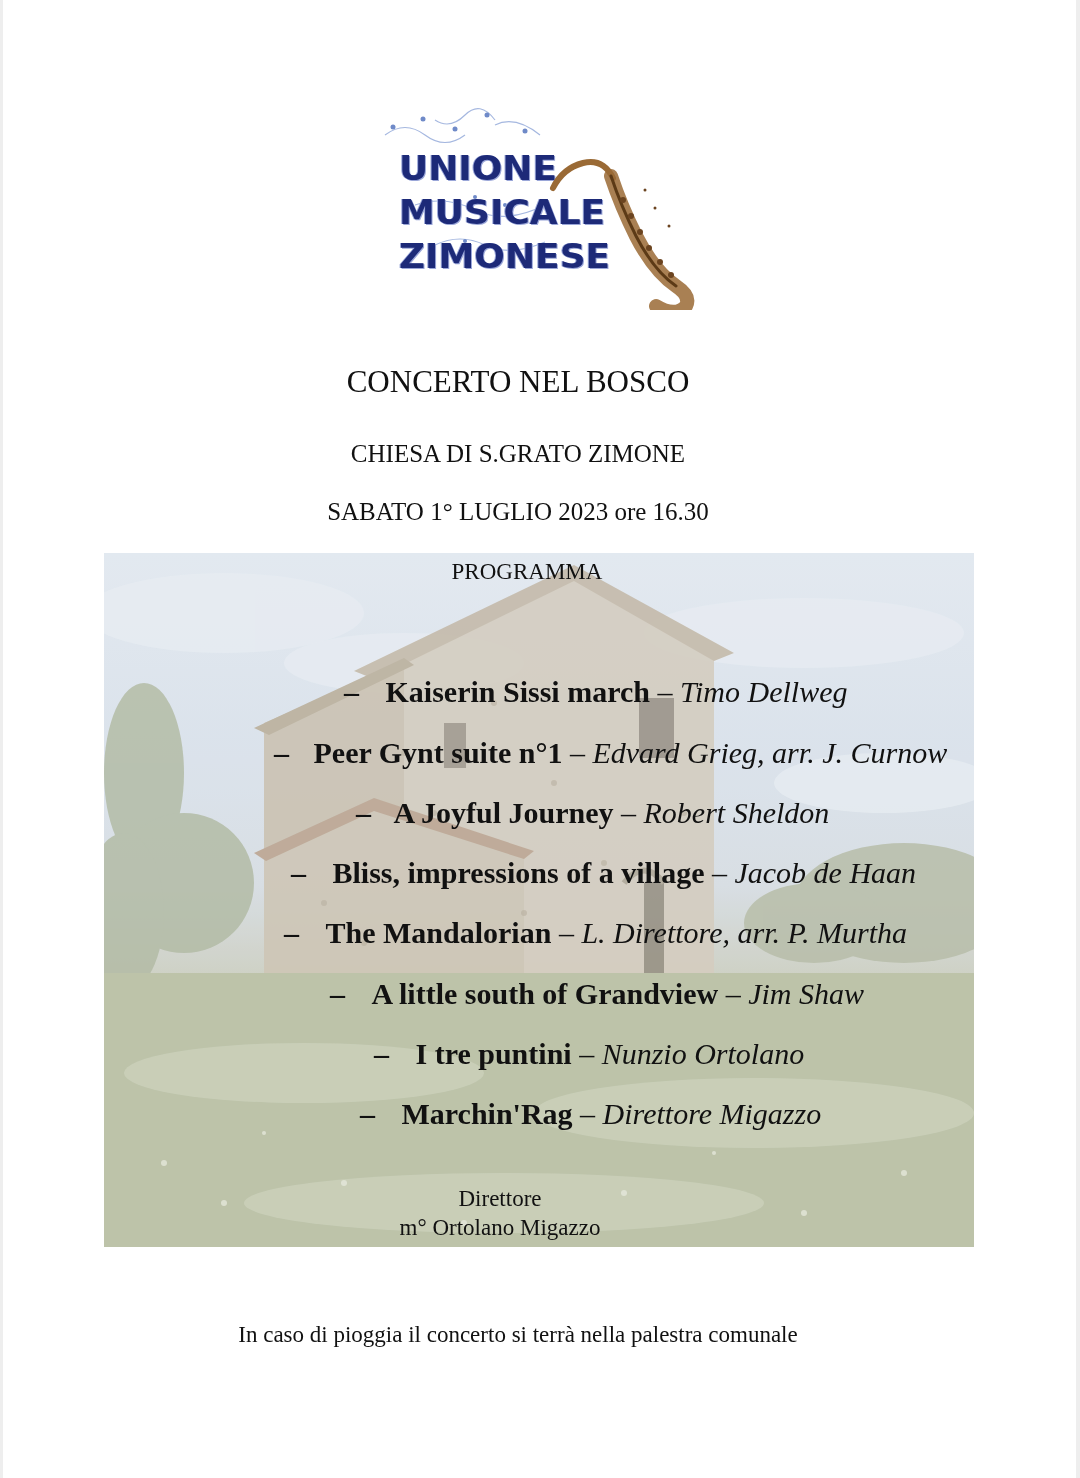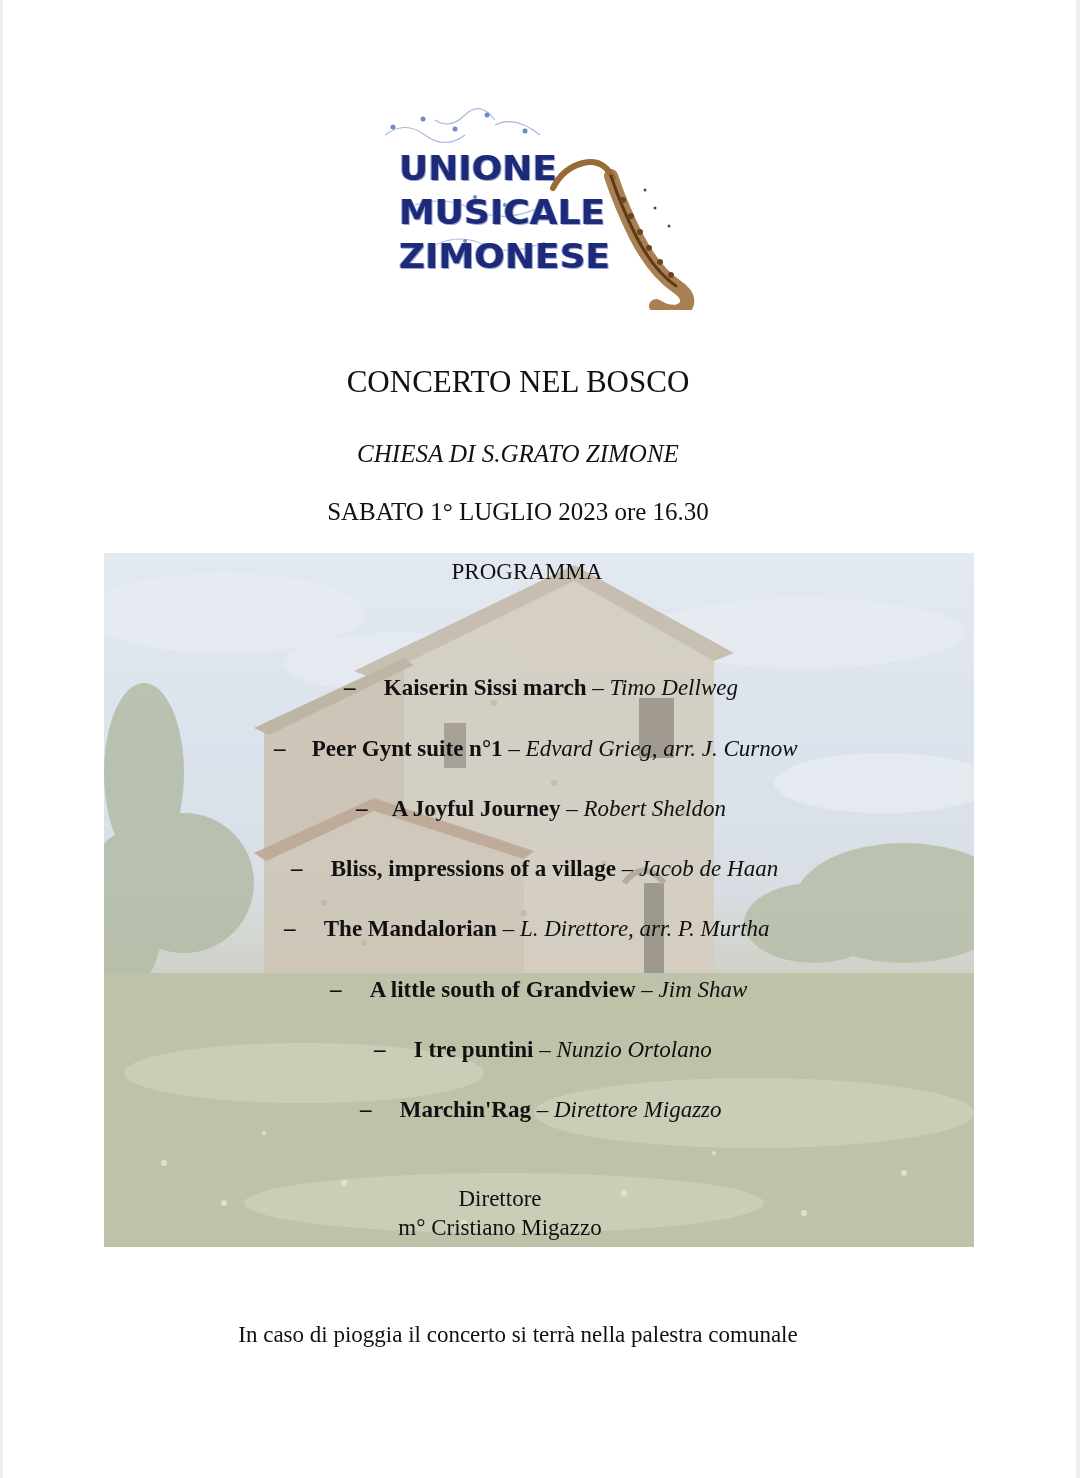--- a/index.html
+++ b/index.html
@@ -36,35 +36,35 @@
     .logo-line.l2 { margin-left: 0px; }
     .logo-line.l3 { margin-left: 0px; }
     .sax { position: absolute; left: 170px; top: 25px; width: 160px; height: 180px; }
 
     
     .center-line {
       position: absolute; left: 0; width: 1036px; text-align: center;
       white-space: nowrap;
     }
     .title { top: 364px; font-size: 31px; }
-    .venue { top: 440px; font-size: 25px; font-style: italic; }
+    .venue { top: 440px; font-size: 25px; }
     .date { top: 498px; font-size: 25px; }
 
     
     .photo {
       position: absolute; left: 104px; top: 553px; width: 870px; height: 694px;
       overflow: hidden;
       background: linear-gradient(180deg, #dfe6ee 0%, #d6dfe9 30%, #d3dae0 48%, #c9ccc0 60%, #b8bfa6 70%, #b6bc9f 85%, #bcc2a8 100%);
     }
     .photo svg { position: absolute; left: 0; top: 0; }
     .programma { position: absolute; top: 6px; left: 0; width: 846px; text-align: center; font-size: 23px; }
 
     .program-list { position: absolute; left: 0; top: 0; width: 870px; }
     .program-item {
-      position: absolute; white-space: nowrap; font-size: 23px;
+      position: absolute; white-space: nowrap; font-size: 30px;
     }
     .program-item .dash { display: inline-block; width: 22px; font-weight: bold; }
     .program-item .piece { font-weight: bold; }
     .program-item .composer { font-style: italic; }
 
     .director { position: absolute; left: 0; width: 792px; text-align: center; font-size: 23px; line-height: 29px; }
 
     .footer-note { top: 1322px; font-size: 23px; }
   </style>
 </head>
@@ -222,16 +222,16 @@
       <span class="dash">–</span>
       <span style="display:inline-block;width:12px"></span><span class="piece">I tre puntini</span><span> – </span><span class="composer">Nunzio Ortolano</span>
     </div>
     <div class="program-item" style="left:256px; top:544px;">
       <span class="dash">–</span>
       <span style="display:inline-block;width:12px"></span><span class="piece">Marchin'Rag</span><span> – </span><span class="composer">Direttore Migazzo</span>
     </div>
   </div>
 
   <div class="director" style="top:631px;">Direttore</div>
-  <div class="director" style="top:660px;">m° Cristiano Migazzo</div>
+  <div class="director" style="top:660px;">m° Ortolano Migazzo</div>
 </div>
 
 <div class="center-line footer-note">In caso di pioggia il concerto si terrà nella palestra comunale</div>
 
 </body></html>

